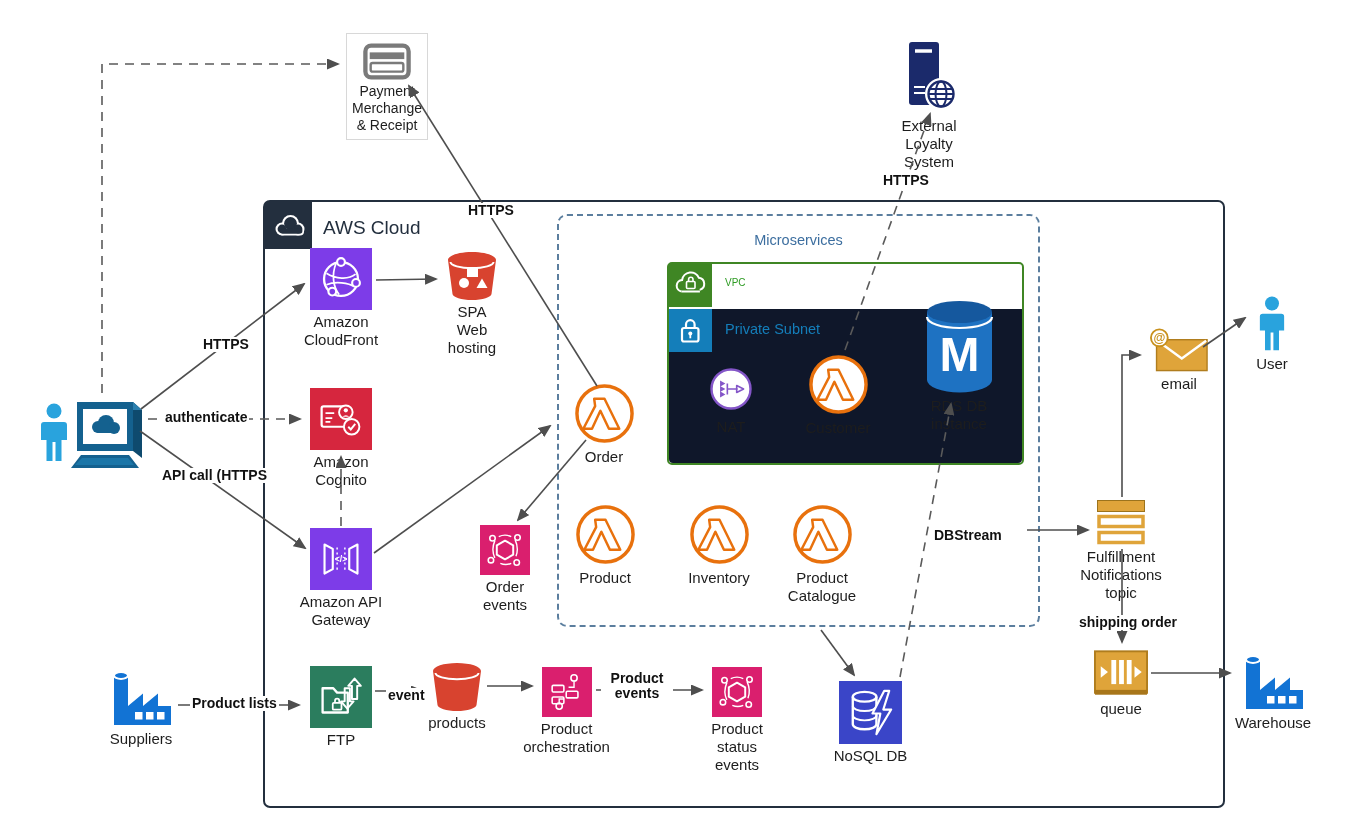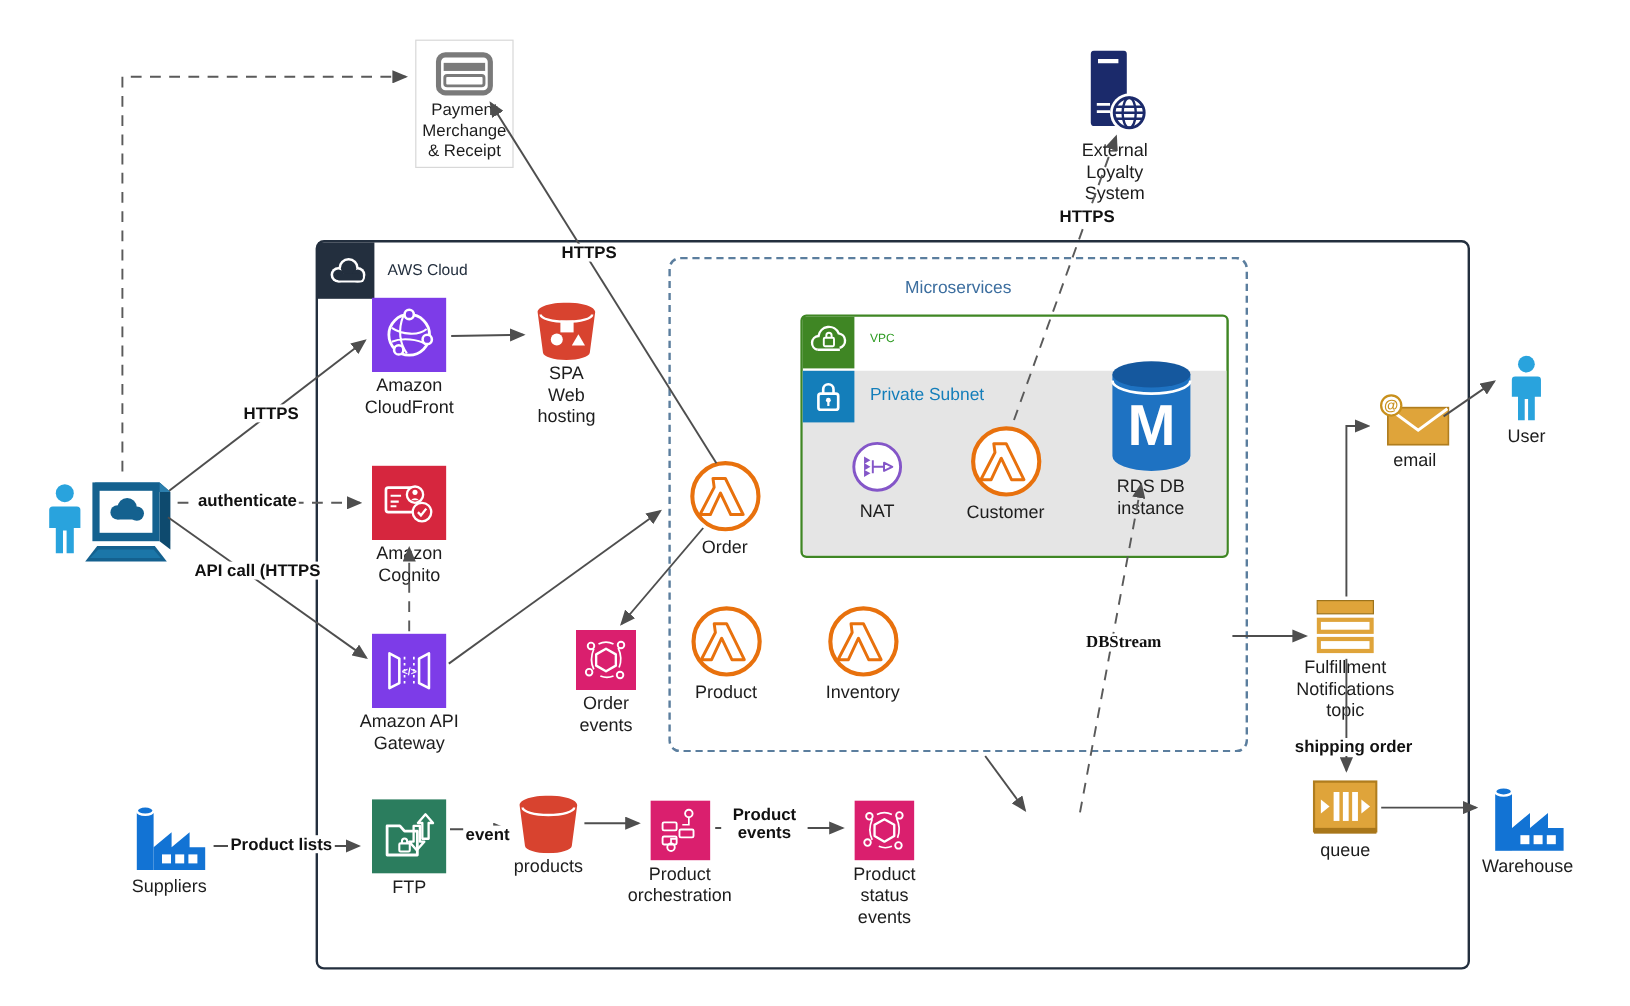--- a/index.html
+++ b/index.html
@@ -1,27 +1,27 @@
 <!DOCTYPE html>
 <html><head>
 <meta charset="utf-8">
 <style>
   html,body{margin:0;padding:0;background:#fff;}
   #canvas{position:relative;width:1358px;height:838px;background:#fff;overflow:hidden;
           font-family:"Liberation Sans",sans-serif;color:#1d1d1d;}
   .box{position:absolute;box-sizing:border-box;}
   #aws-box{left:263px;top:200px;width:962px;height:608px;border:2.5px solid #232F3E;border-radius:7px;z-index:1;}
   #aws-head{position:absolute;left:0;top:0;width:47px;height:47px;background:#232F3E;}
-  #aws-label{position:absolute;left:58px;top:15px;font-size:13px;color:#232F3E;}
+  #aws-label{position:absolute;left:58px;top:15px;font-size:19px;color:#232F3E;}
   #ms-box{left:557px;top:214px;width:483px;height:413px;border:2px dashed #5B7E9E;border-radius:10px;z-index:1;}
   #ms-label{position:absolute;left:0;top:16px;width:100%;text-align:center;font-size:14.5px;color:#3C6E9F;}
   #vpc-box{left:667px;top:262px;width:357px;height:203px;border:2px solid #3F8624;border-radius:5px;background:#fff;z-index:1;}
   #vpc-head{position:absolute;left:0;top:0;width:43px;height:43px;background:#3F8624;}
   #vpc-label{position:absolute;left:56px;top:13px;font-size:10px;color:#2E9B23;}
-  #subnet-box{position:absolute;left:0;top:45px;width:353px;height:154px;background:#e5e5e5;border-radius:0 0 4px 4px;}
+  #subnet-box{position:absolute;left:0;top:45px;width:353px;height:154px;background:#0f172a;border-radius:0 0 4px 4px;}
   #subnet-head{position:absolute;left:0;top:0;width:43px;height:43px;background:#147EBA;}
   #subnet-label{position:absolute;left:56px;top:12px;font-size:14.5px;color:#147EBA;}
   #wires{position:absolute;left:0;top:0;z-index:3;pointer-events:none;}
   .node{position:absolute;display:flex;flex-direction:column;align-items:center;gap:3px;z-index:2;
         font-size:15px;line-height:1.2;text-align:center;}
   .lbl{white-space:nowrap;}
   .lbl.wrap{white-space:normal;}
   .elabel{position:absolute;z-index:4;font-size:14px;font-weight:bold;color:#111;background:#fff;
           padding:0 2px;white-space:nowrap;line-height:1.1;}
   .elabel.wrap{white-space:normal;text-align:center;}
@@ -264,20 +264,27 @@
   </div>
 
   <div class="node" style="left:669px;top:503px;width:100px;text-align:right;">
     <svg width="63" height="63" viewBox="0 0 64 64">
       <circle cx="32" cy="32" r="28" fill="#fff" stroke="#E8710D" stroke-width="3.5"></circle>
       <path d="M21.5 17 H32 L47 47.5 H36.5 L27.8 29.3 19.3 47.5 H10.5 L22.5 24.5 Z" fill="none" stroke="#E8710D" stroke-width="2.5" stroke-linejoin="round"></path>
     </svg>
     <div class="lbl">Inventory</div>
   </div>
 
+  <div class="node" style="left:772px;top:503px;width:100px;">
+    <svg width="63" height="63" viewBox="0 0 64 64">
+      <circle cx="32" cy="32" r="28" fill="#fff" stroke="#E8710D" stroke-width="3.5"></circle>
+      <path d="M21.5 17 H32 L47 47.5 H36.5 L27.8 29.3 19.3 47.5 H10.5 L22.5 24.5 Z" fill="none" stroke="#E8710D" stroke-width="2.5" stroke-linejoin="round"></path>
+    </svg>
+    <div class="lbl wrap" style="width:86px;">Product Catalogue</div>
+  </div>
 
 
   <div class="node" style="left:1072px;top:500px;width:98px;">
     <svg width="48" height="45" viewBox="0 0 48 45">
       <rect x="0.5" y="0.5" width="47" height="11" fill="#DFA43A" stroke="#9C731C"></rect>
       <rect x="2" y="16.5" width="44" height="10" fill="#fff" stroke="#DFA43A" stroke-width="3.5"></rect>
       <rect x="2" y="32.5" width="44" height="10" fill="#fff" stroke="#DFA43A" stroke-width="3.5"></rect>
     </svg>
     <div class="lbl wrap" style="width:92px;">Fulfillment Notifications topic</div>
   </div>
@@ -376,25 +383,35 @@
       <path d="M32 20 l10.5 6 v12 L32 44 l-10.5-6 v-12 z" fill="none" stroke="#fff" stroke-width="2.5" stroke-linejoin="round"></path>
       <path d="M19 20 q-5 12 0 22 M45 19 q5 11 1 21 M24 15 q8 -4 16 0 M26 49 q7 3 14 0" fill="none" stroke="#fff" stroke-width="1.8"></path>
       <circle cx="16" cy="17" r="3.5" fill="#DA1F6E" stroke="#fff" stroke-width="2"></circle>
       <circle cx="48" cy="16" r="3.5" fill="#DA1F6E" stroke="#fff" stroke-width="2"></circle>
       <circle cx="14" cy="45" r="3.5" fill="#DA1F6E" stroke="#fff" stroke-width="2"></circle>
       <circle cx="47" cy="48" r="3.5" fill="#DA1F6E" stroke="#fff" stroke-width="2"></circle>
     </svg>
     <div class="lbl wrap" style="width:60px;">Product status events</div>
   </div>
 
+  <div class="node" style="left:823px;top:681px;width:95px;">
+    <svg width="63" height="63" viewBox="0 0 64 64">
+      <rect width="64" height="64" fill="#3A45C8"></rect>
+      <path d="M14 16 V44 a12 5 0 0 0 24 0 V16" fill="none" stroke="#fff" stroke-width="2.4"></path>
+      <ellipse cx="26" cy="16" rx="12" ry="5" fill="none" stroke="#fff" stroke-width="2.4"></ellipse>
+      <path d="M14 25.5 a12 5 0 0 0 24 0 M14 35 a12 5 0 0 0 24 0" fill="none" stroke="#fff" stroke-width="2"></path>
+      <path d="M46 10 L34 33 h8 L38 54 L53 29 h-8 L51 10 Z" fill="#3A45C8" stroke="#fff" stroke-width="2.2" stroke-linejoin="round"></path>
+    </svg>
+    <div class="lbl">NoSQL DB</div>
+  </div>
 
   <div class="elabel" style="left:201px;top:337px;">HTTPS</div>
   <div class="elabel" style="left:163px;top:410px;">authenticate</div>
   <div class="elabel" style="left:160px;top:468px;">API call (HTTPS</div>
   <div class="elabel" style="left:466px;top:203px;">HTTPS</div>
   <div class="elabel" style="left:881px;top:173px;">HTTPS</div>
-  <div class="elabel" style="left:903px;top:528px;font-family:Liberation Serif, serif;">DBStream</div>
+  <div class="elabel" style="left:932px;top:528px;">DBStream</div>
   <div class="elabel" style="left:190px;top:696px;">Product lists</div>
   <div class="elabel" style="left:386px;top:688px;">event</div>
   <div class="elabel wrap" style="left:601px;top:671px;width:68px;">Product events</div>
   <div class="elabel" style="left:1077px;top:615px;">shipping order</div>
 
 </div>
 
 </body></html>

